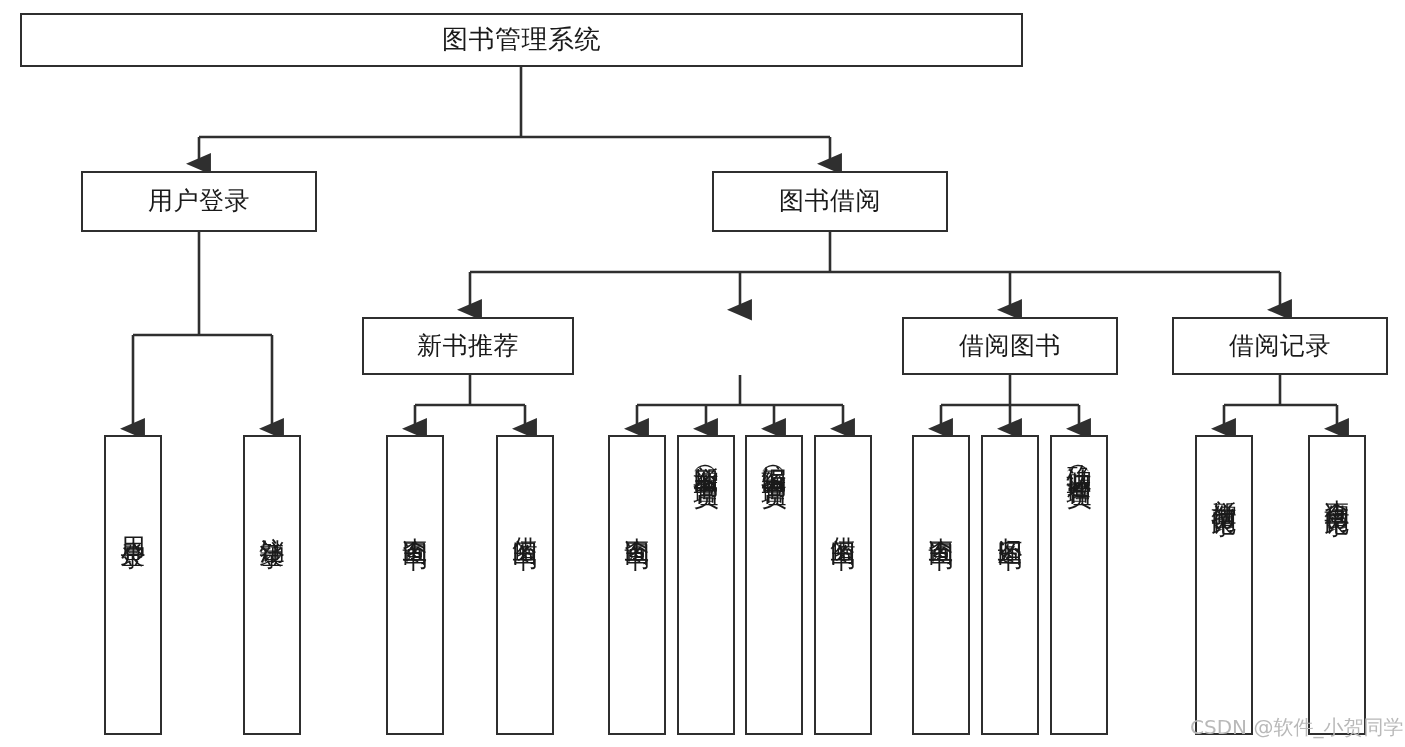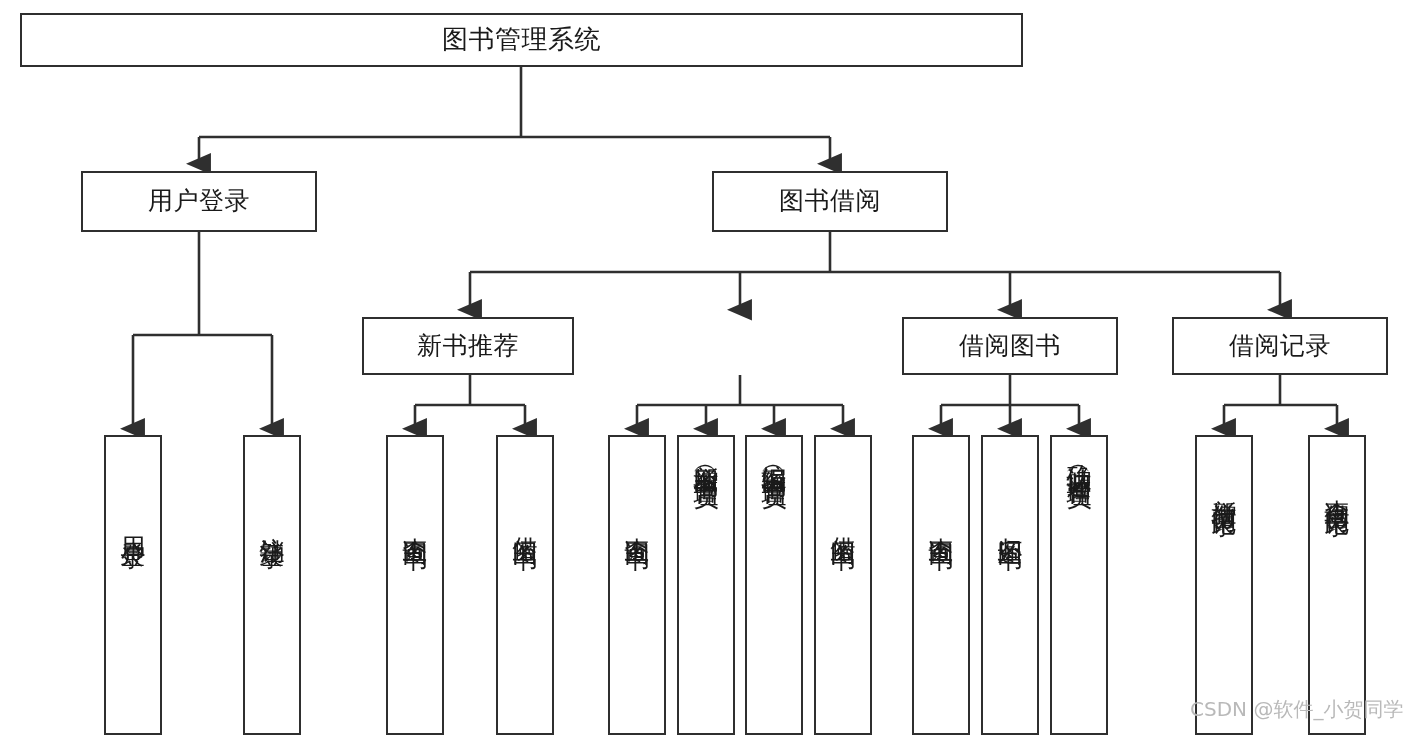--- a/index.html
+++ b/index.html
@@ -193,15 +193,15 @@
   </div>
 
   <div class="node-box vertical" style="left:1195px; top:435px; width:58px; height:300px; padding-top:42px;">
     <span class="node-label">新增借阅记录</span>
   </div>
 
   <div class="node-box vertical" style="left:1308px; top:435px; width:58px; height:300px; padding-top:42px;">
     <span class="node-label">查询借阅记录</span>
   </div>
 
-  <div class="watermark" style="left:1190px; top:696px;">CSDN @软件_小贺同学</div>
+  <div class="watermark" style="left:1190px; top:714px;">CSDN @软件_小贺同学</div>
 
 </div>
 
 </body></html>

